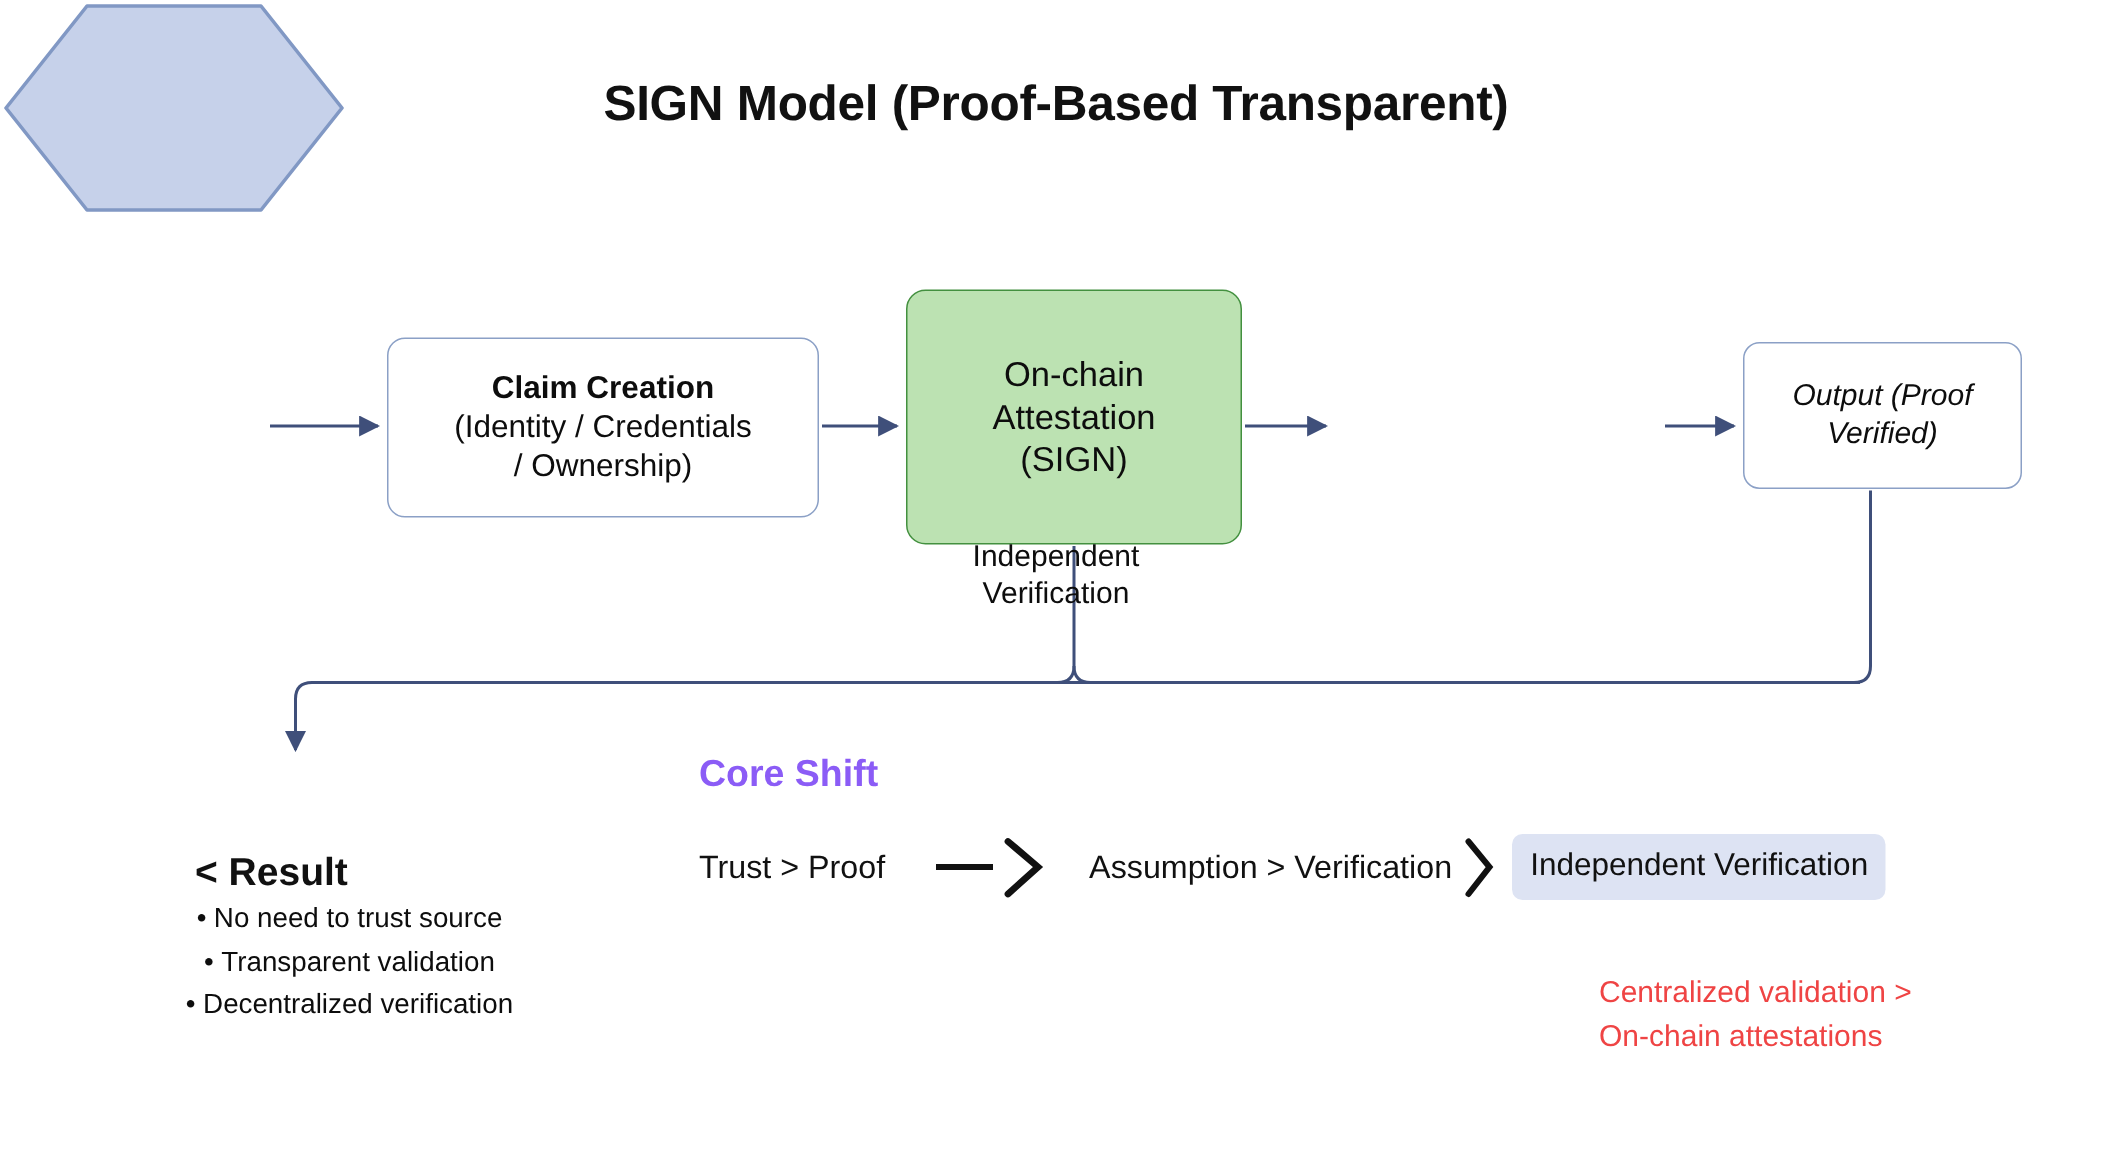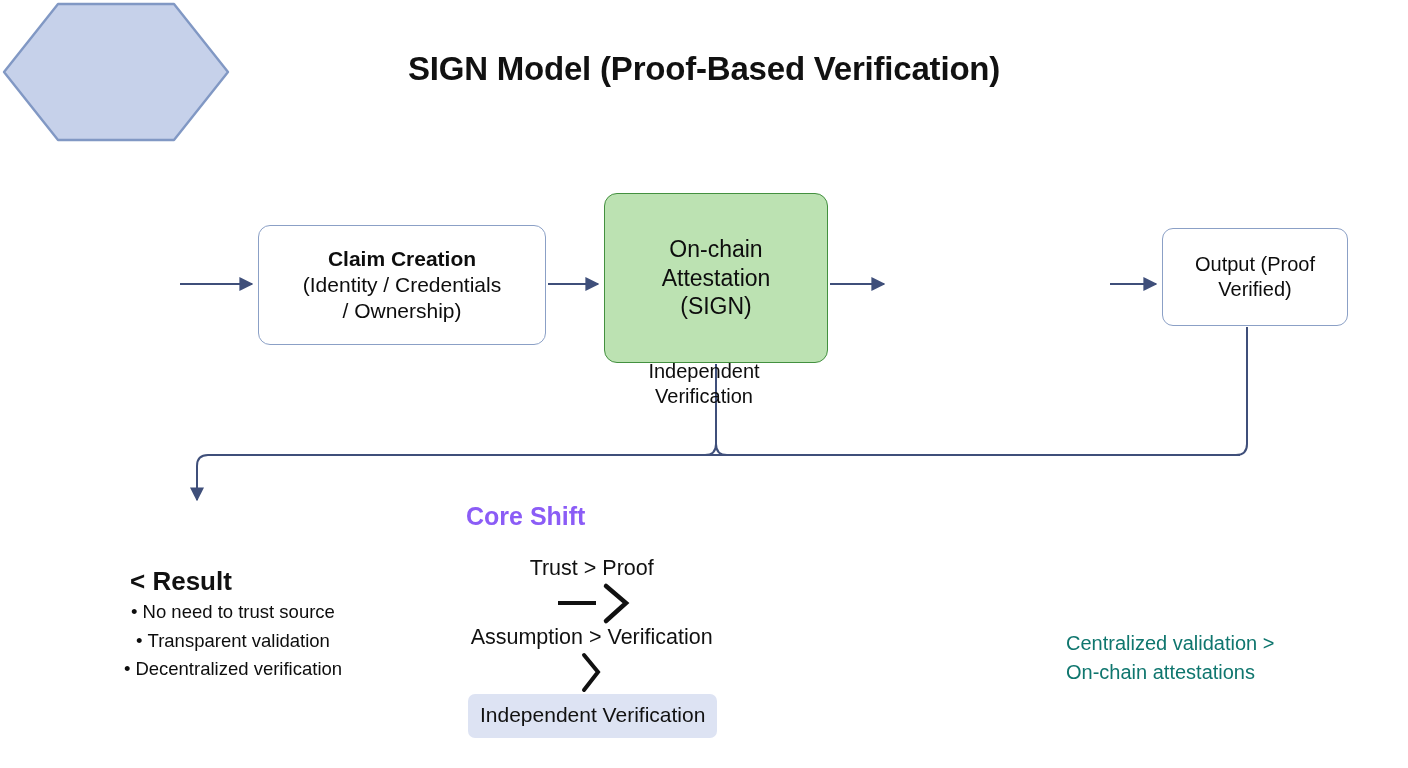--- a/index.html
+++ b/index.html
@@ -116,20 +116,21 @@
   .node-output {
     left: 1162px;
     top: 228px;
     width: 186px;
     height: 98px;
     border-radius: 11px;
     background: #ffffff;
     border: 1.6px solid #8ba0c6;
     font-size: 20px;
     padding: 0 6px;
+    font-style: italic;
   }
 
   
   .result-heading {
     position: absolute;
     left: 130px;
     top: 527px;
     font-size: 26px;
     font-weight: bold;
     color: #111111;
@@ -158,21 +159,20 @@
     color: #8b5cf6;
     white-space: nowrap;
   }
   .shift-row {
     position: absolute;
     left: 466px;
     top: 556px;
     display: flex;
     align-items: center;
     white-space: nowrap;
-    flex-direction: column;
   }
   .shift-text {
     font-size: 21.5px;
     color: #111111;
   }
   .long-arrow {
     display: inline-flex;
     align-items: center;
     margin: 0 26px 0 32px;
   }
@@ -187,24 +187,24 @@
     padding: 9px 12px 11px 12px;
     font-size: 21px;
     color: #111111;
     margin-left: 2px;
     text-align: right;
   }
 
   .note-block {
     position: absolute;
     left: 1066px;
-    top: 629px;
+    top: 648px;
     font-size: 20px;
     line-height: 1.45;
-    color: #0f766e;
+    color: #ef4444;
     white-space: nowrap;
   }
 </style>
 </head>
 <body>
 
 <div id="canvas">
 
   <svg id="wires" viewBox="0 0 1408 768" width="1408" height="768" xmlns="http://www.w3.org/2000/svg">
     <defs>
@@ -227,21 +227,21 @@
     <path d="M 716 364 L 716 444 Q 716 455 727 455" fill="none" stroke="#3f4f7a" stroke-width="2"></path>
     <path d="M 716 444 Q 716 455 705 455" fill="none" stroke="#3f4f7a" stroke-width="2"></path>
 
     <path d="M 1247 327 L 1247 444 Q 1247 455 1236 455" fill="none" stroke="#3f4f7a" stroke-width="2"></path>
 
     <line x1="208" y1="455" x2="1240" y2="455" stroke="#3f4f7a" stroke-width="2"></line>
 
     <path d="M 208 455 Q 197 455 197 466 L 197 500" fill="none" stroke="#3f4f7a" stroke-width="2" marker-end="url(#arw)"></path>
   </svg>
 
-  <div class="title">SIGN Model (Proof-Based Verification)</div>
+  <div class="title">SIGN Model (Proof-Based Transparent)</div>
 
 
   <div class="node node-claim">
     <div>
       <span class="l1">Claim Creation</span>
       <span class="l2">(Identity / Credentials</span>
       <span class="l2">/ Ownership)</span>
     </div>
   </div>
 

